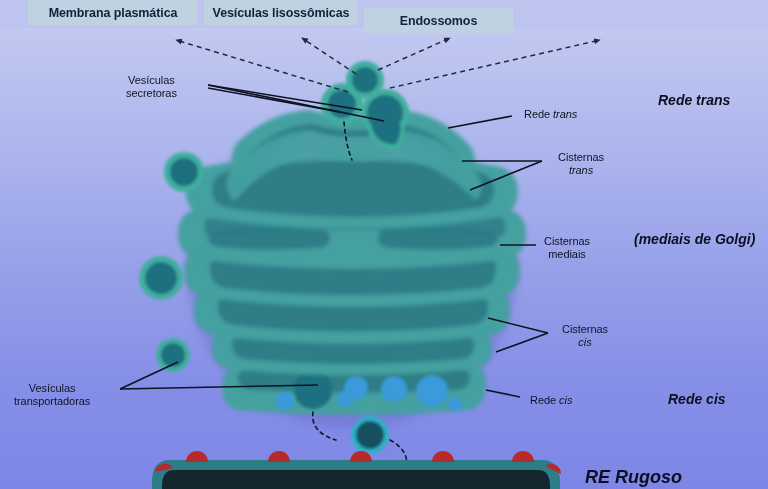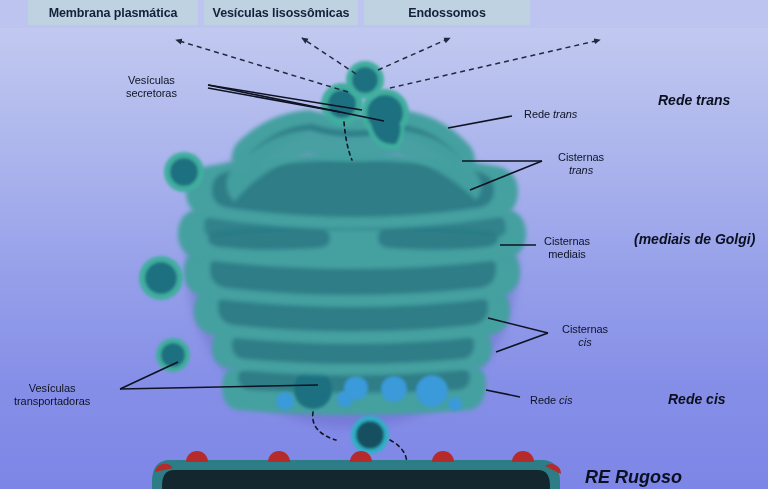--- a/index.html
+++ b/index.html
@@ -25,21 +25,21 @@
     font-size:12.5px;font-weight:bold;
     display:flex;align-items:center;justify-content:center;
     margin-right:6px;
     letter-spacing:-0.1px;
     height:25px;
   }
   .tab:first-child{margin-left:28px;}
   .tab.t1{width:170px;}
   .tab.t2{width:179px;}
   .tab.t3{width:154px;}
-  .tab.t4{width:166px;}
+  .tab.t4{width:149px;margin-top:8px;}
 
   
   #art{position:absolute;left:0;top:0;width:768px;height:489px;}
 
   
   .lbl{
     position:absolute;color:#0e1322;font-size:11px;font-weight:normal;
     line-height:1.18;letter-spacing:-0.05px;white-space:nowrap;
   }
   .lbl .it{font-style:italic;}

